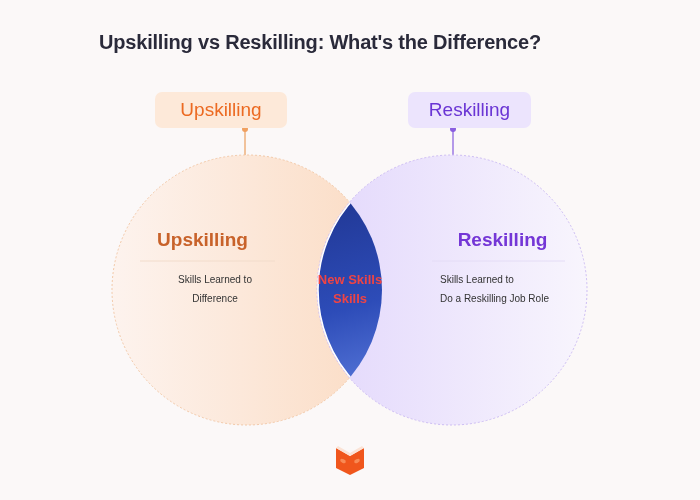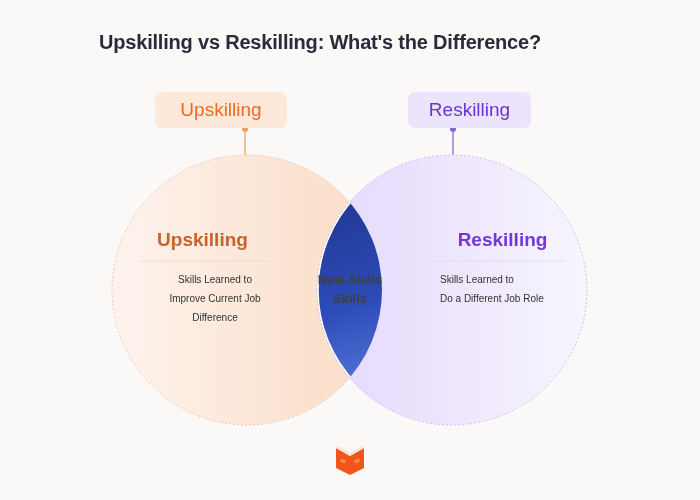--- a/index.html
+++ b/index.html
@@ -28,21 +28,21 @@
   .heading.up { left: 130px; top: 229px; width: 145px; color: #c8622a; }
   .heading.re { left: 430px; top: 229px; width: 145px; color: #7436d6; }
   .desc {
     position: absolute; font-size: 10px; line-height: 19px; color: #333;
     text-align: center;
   }
   .desc.up { left: 135px; top: 270px; width: 160px; }
   .desc.re { left: 440px; top: 270px; width: 170px; text-align: left; }
   .center-label {
     position: absolute; left: 300px; top: 270px; width: 100px;
-    text-align: center; color: #404040; font-weight: bold;
+    text-align: center; color: #ef4444; font-weight: bold;
     font-size: 13px; line-height: 19px;
   }
   .logo { position: absolute; left: 334px; top: 442px; }
 </style>
 </head>
 <body>
 
 <div class="title">Upskilling vs Reskilling: What's the Difference?</div>
 
 <svg class="venn" width="700" height="500">
@@ -78,28 +78,27 @@
   <line x1="140" y1="261" x2="275" y2="261" stroke="#f2dccb" stroke-width="1"></line>
   <line x1="432" y1="261" x2="565" y2="261" stroke="#e4dcf6" stroke-width="1"></line>
 </svg>
 
 <div class="pill up">Upskilling</div>
 <div class="pill re">Reskilling</div>
 
 <div class="heading up">Upskilling</div>
 <div class="desc up">
   <div>Skills Learned to</div>
-  <div>Improve Current Job</div>
   <div>Difference</div>
 </div>
 
 <div class="heading re">Reskilling</div>
 <div class="desc re">
   <div>Skills Learned to</div>
-  <div>Do a Different Job Role</div>
+  <div>Do a Reskilling Job Role</div>
 </div>
 
 <div class="center-label">
   <div>New Skills</div>
   <div>Skills</div>
 </div>
 
 <svg class="logo" width="32" height="34" viewBox="0 0 32 34">
   <path d="M2 6 L16 14 L30 6 L30 26 L16 33 L2 26 Z" fill="#f0561c"></path>
   <path d="M2 6 L16 14 L30 6 L28 4 L16 11 L4 4 Z" fill="#fbe3d6"></path>

